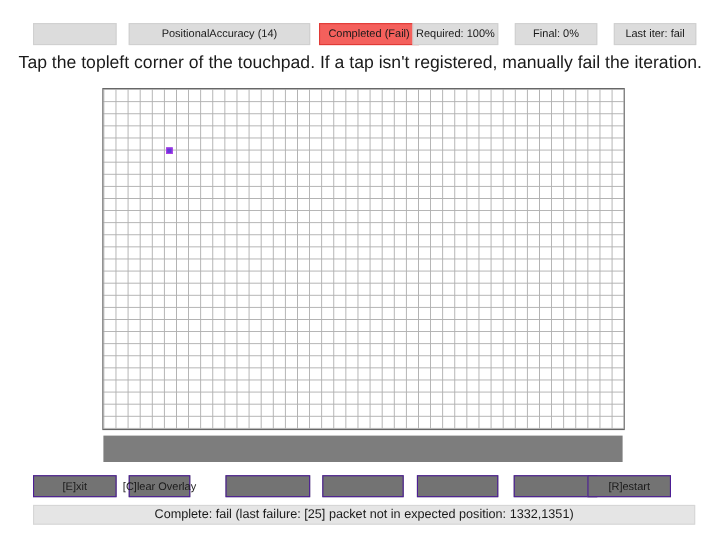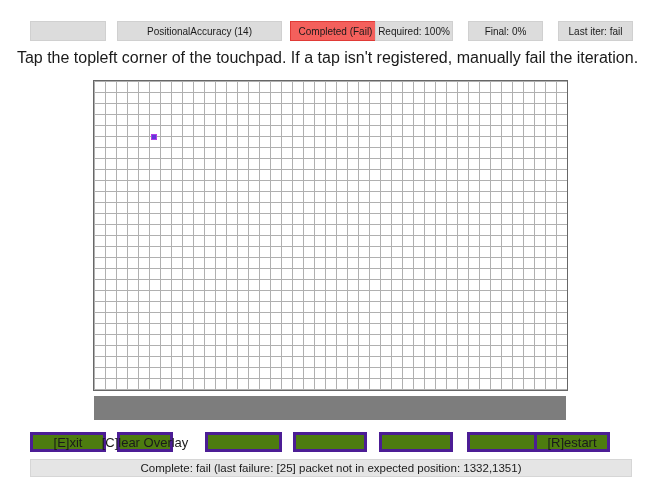--- a/index.html
+++ b/index.html
@@ -30,22 +30,22 @@
       linear-gradient(to right,#b0b0b0 1px,transparent 1px),
       linear-gradient(to bottom,#b0b0b0 1px,transparent 1px);
     background-size:11px 11px;
   }
   .marker{position:absolute;box-sizing:border-box;}
   .gripbar{
     position:absolute;left:94px;top:396px;width:472px;height:24px;
     background:#7d7d7d;box-sizing:border-box;
   }
   .fbtn{
-    position:absolute;top:432px;height:20px;background:#4d7c0f;border:3px solid #4c1d95;
-    box-sizing:border-box;font-size:13px;display:flex;align-items:center;justify-content:center;
+    position:absolute;top:432px;height:20px;background:#737373;border:1px solid #4c1d95;
+    box-sizing:border-box;font-size:10px;display:flex;align-items:center;justify-content:center;
     white-space:nowrap;cursor:default;
   }
   #fb0{left:30px;width:76px;}
   #fb1{left:117px;width:56px;}
   #fb2{left:205px;width:77px;}
   #fb3{left:293px;width:74px;}
   #fb4{left:379px;width:74px;}
   #fb5{left:467px;width:76px;}
   #fb6{left:534px;width:76px;}
   .statusbar{

